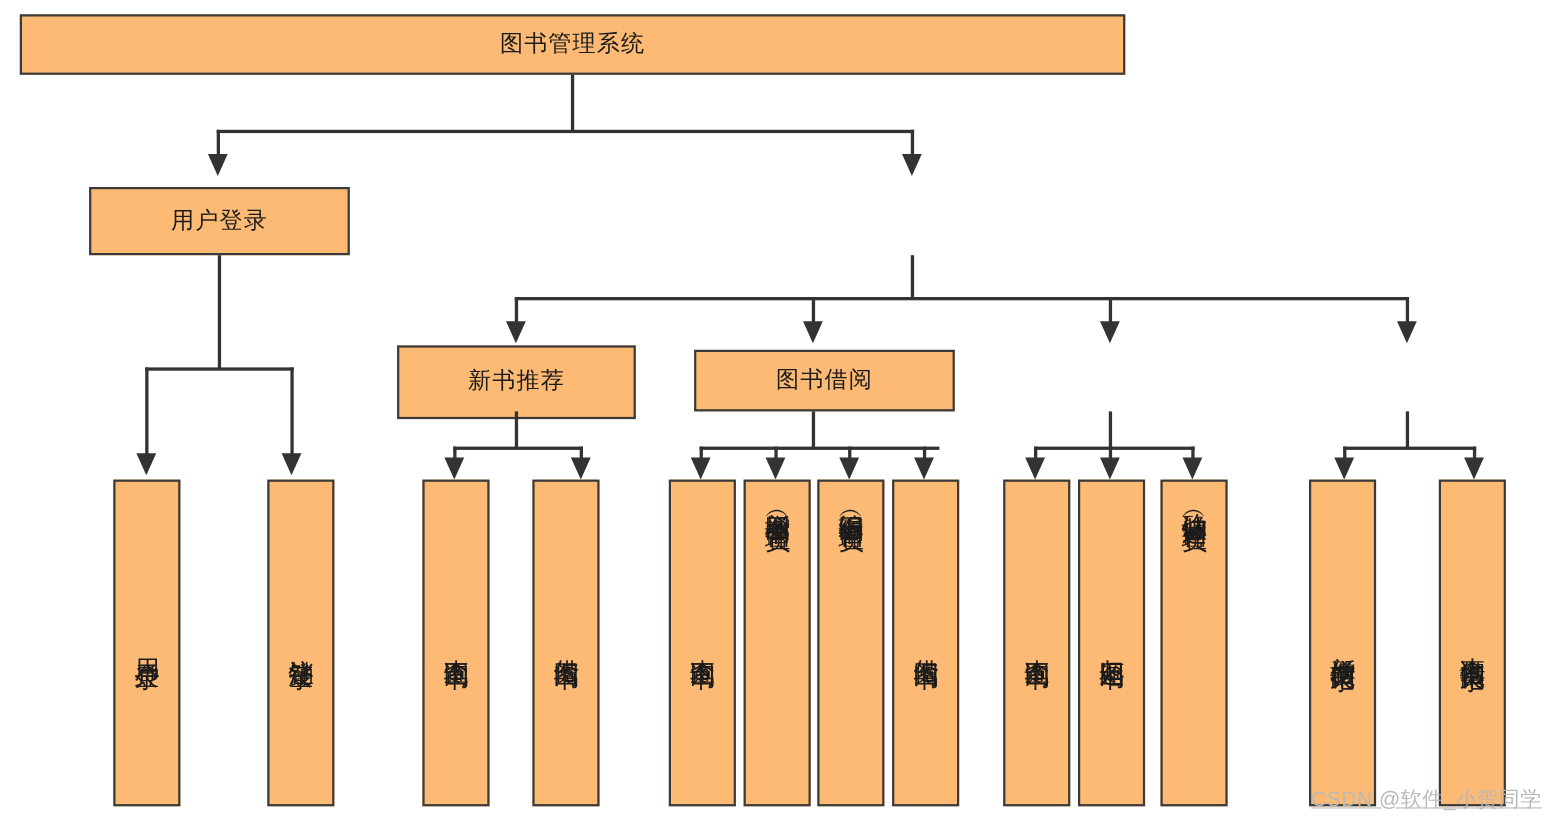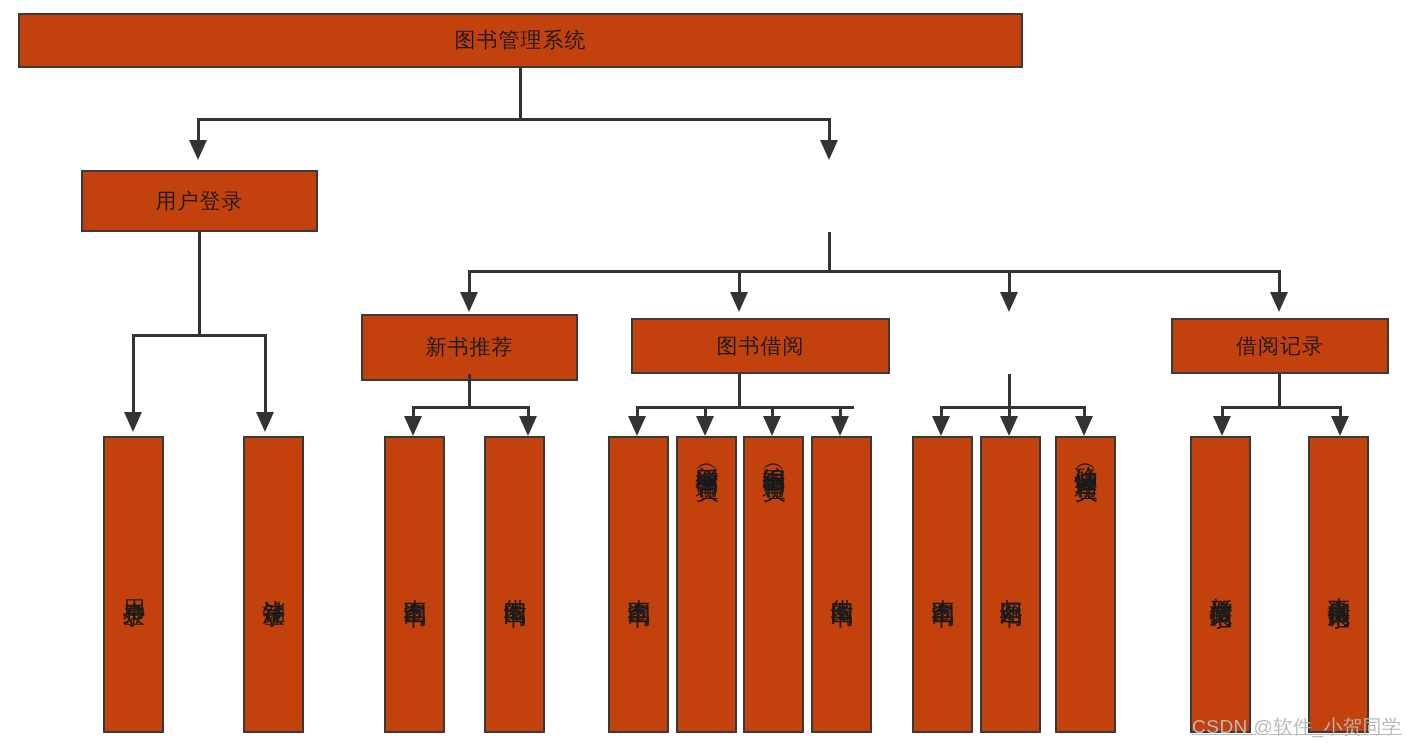--- a/index.html
+++ b/index.html
@@ -12,21 +12,21 @@
     position:relative;
     width:1405px;
     height:747px;
     background:#ffffff;
     overflow:hidden;
   }
   
   .node{
     position:absolute;
     box-sizing:border-box;
-    background:#c2410c;
+    background:#fdba74;
     border:2.5px solid #3a3a3a;
     display:flex;
     align-items:center;
     justify-content:center;
     color:#1b1b1b;
   }
   .node.h .label{
     font-size:21px;
     line-height:1.15;
     letter-spacing:1px;
@@ -114,25 +114,22 @@
   <div class="ln v" style="left:738px;top:270px;width:3px;height:24px;"></div>
   <div class="arrow" style="left:730px;top:292px;"></div>
   <div class="ln v" style="left:1008px;top:270px;width:3px;height:24px;"></div>
   <div class="arrow" style="left:1000px;top:292px;"></div>
   <div class="ln v" style="left:1278px;top:270px;width:3px;height:24px;"></div>
   <div class="arrow" style="left:1270px;top:292px;"></div>
 
   <div class="node h" style="left:361px;top:314px;width:217px;height:67px;">
     <span class="label">新书推荐</span>
   </div>
-  <div class="node h" style="left:631px;top:318px;width:259px;height:56px;">
+  <div class="node h" style="left:631px;top:318px;width:237px;height:56px;">
     <span class="label">图书借阅</span>
-  </div>
-  <div class="node h" style="left:1171px;top:318px;width:218px;height:56px;">
-    <span class="label">借阅记录</span>
   </div>
 
   <div class="ln v" style="left:468px;top:374px;width:3px;height:34px;"></div>
   <div class="ln h" style="left:412px;top:406px;width:118px;height:3px;"></div>
   <div class="ln v" style="left:412px;top:406px;width:3px;height:12px;"></div>
   <div class="arrow" style="left:404px;top:416px;"></div>
   <div class="ln v" style="left:527px;top:406px;width:3px;height:12px;"></div>
   <div class="arrow" style="left:519px;top:416px;"></div>
 
   <div class="ln v" style="left:738px;top:374px;width:3px;height:34px;"></div>

